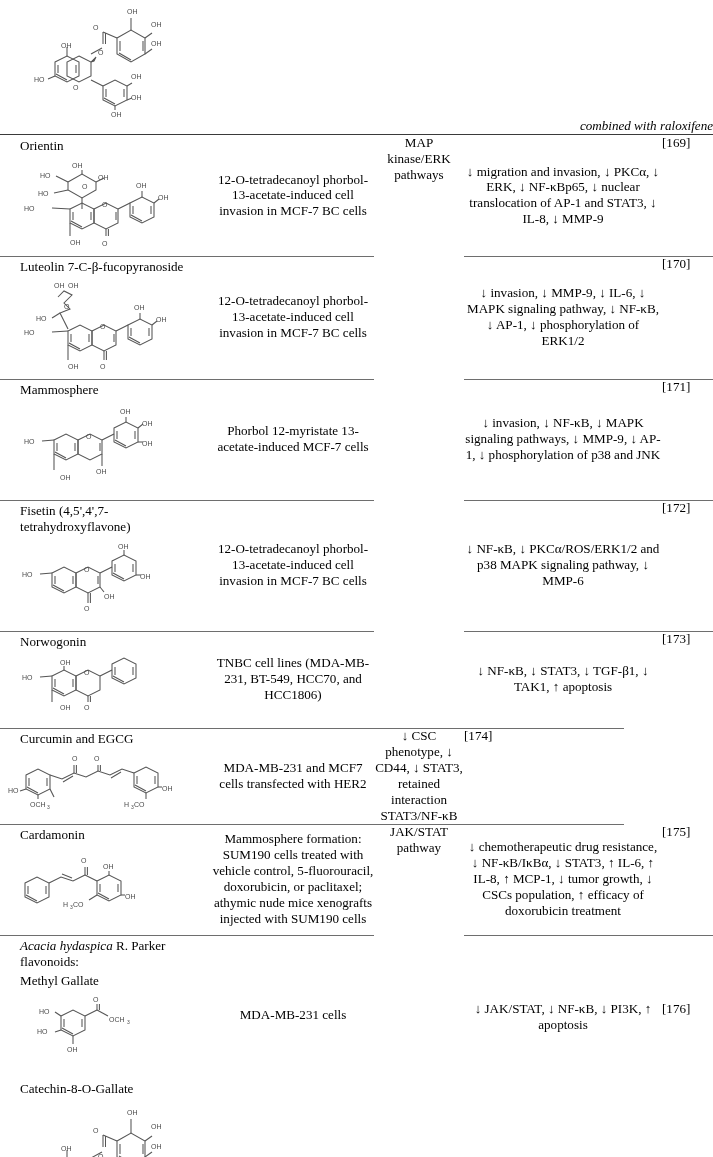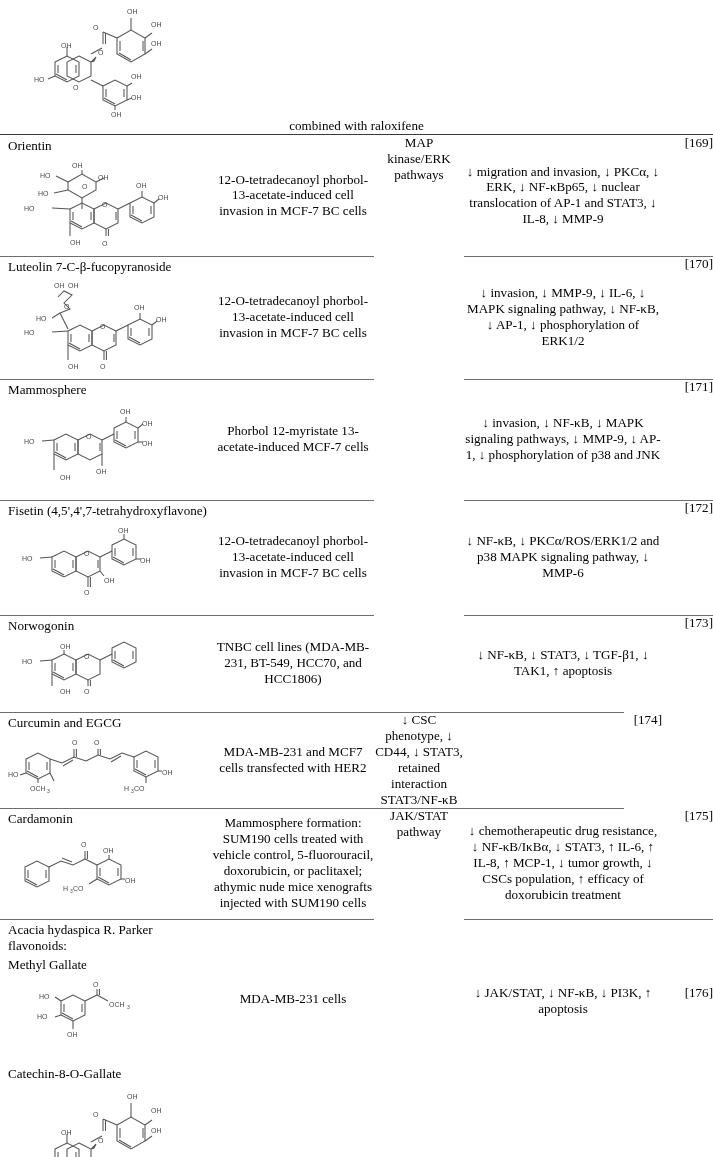--- a/index.html
+++ b/index.html
@@ -59,55 +59,56 @@
     border-top: 1.4px solid #6e6e6e;
   }
   .rule-split .seg-a { left: 0px;   width: 374px; }
   .rule-split .seg-b { left: 463px; width: 250px; }
 
   .row-rule-cell { padding: 0 !important; }
 
   
   .compound-name {
     text-align: left;
-    padding: 3px 4px 0 8px;
+    padding: 3px 4px 0 20px;
     font-size: 13.1px;
   }
-  .compound-name .ital { }
+  .compound-name .ital { font-style: italic; }
 
   .struct-holder {
     padding: 2px 0 4px 0;
     text-align: center;
   }
   .struct-holder svg { display: block; margin: 0 auto; }
 
   .ctr {
     text-align: center;
     padding: 6px 6px 6px 6px;
   }
   .ctr.mid { vertical-align: middle; }
 
   .ref {
-    text-align: right;
+    text-align: left;
     vertical-align: middle;
     padding: 6px 2px;
     white-space: nowrap;
   }
 
   .pathway-cell {
     text-align: center;
     vertical-align: middle;
     padding: 4px 2px;
     line-height: 1.26;
   }
 
   .footer-note {
     font-size: 13.1px;
     padding: 1px 4px 3px 4px;
-    text-align: center;
+    text-align: right;
+    font-style: italic;
   }
 
   
   .chem text {
     font-family: "Liberation Sans", sans-serif;
     font-size: 7px;
     fill: #4a4a4a;
   }
   .chem path, .chem line, .chem polyline, .chem polygon, .chem circle {
     stroke: #555;

